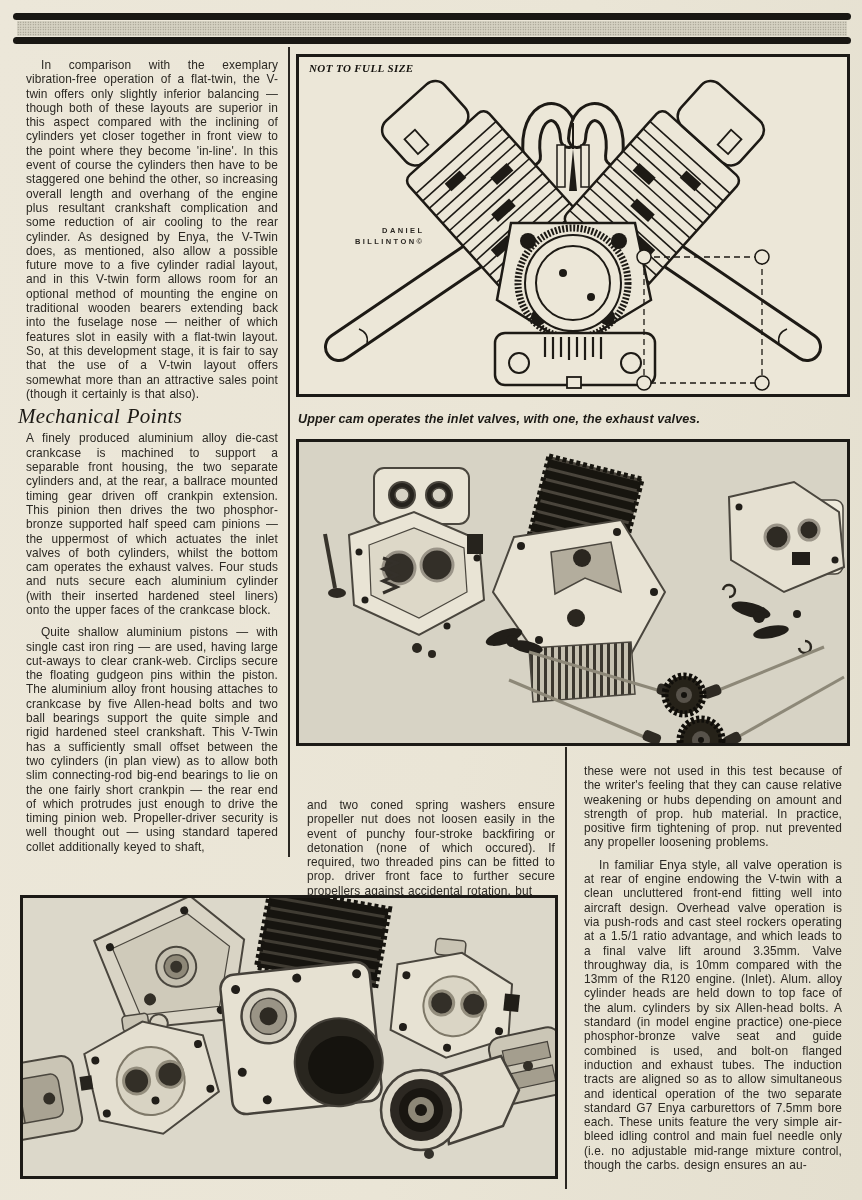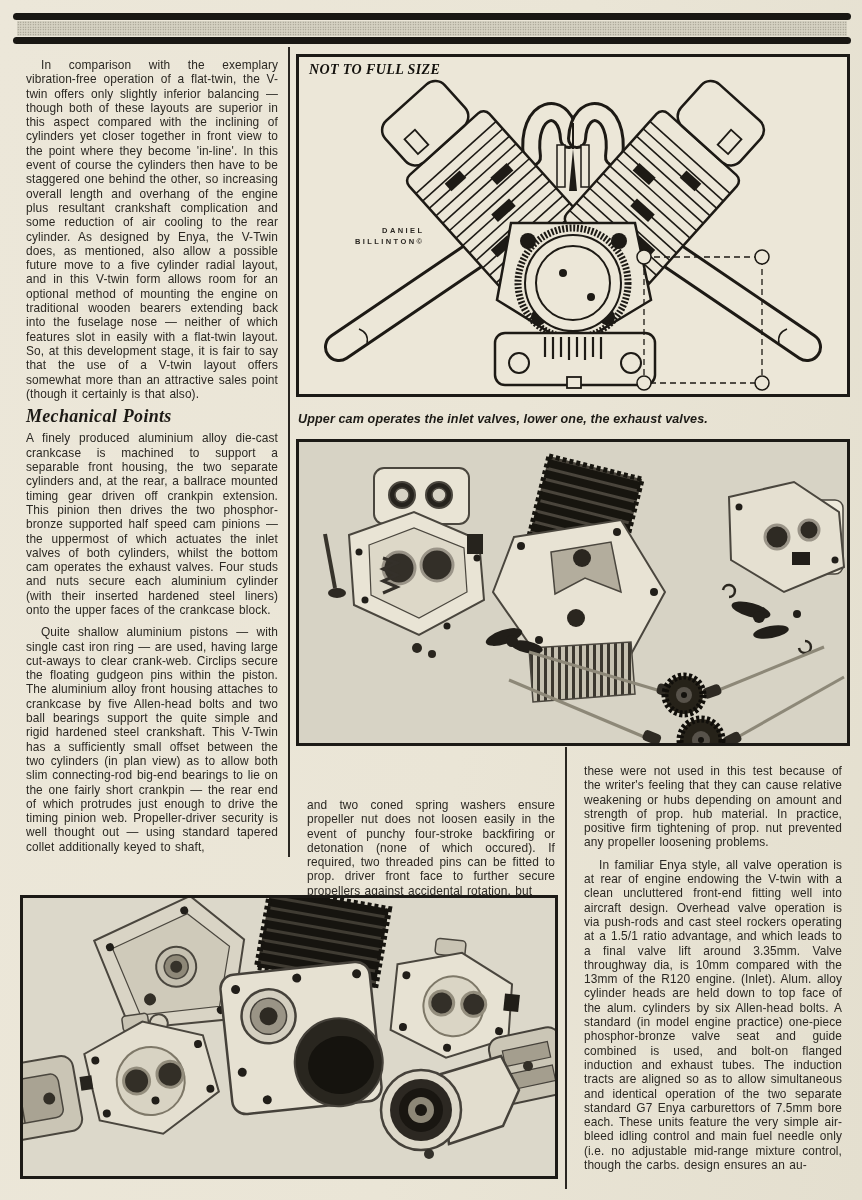--- a/index.html
+++ b/index.html
@@ -18,36 +18,36 @@
   }
   
   .col{position:absolute;text-align:justify;font-size:11.9px;line-height:14.3px;
        letter-spacing:0.1px;word-spacing:1px;hyphens:auto;-webkit-hyphens:auto;}
   .col p{margin:8px;}
   .col p.ind{text-indent:15px;}
   #col-left{left:18px;top:50px;width:268px;}
   #col-mid{left:299px;top:790px;width:264px;}
   #col-right{left:576px;top:756px;width:274px;}
   .col h2{
-    font-family:"Liberation Serif",serif;font-style:italic;font-weight:bold;
-    font-size:18px;letter-spacing:0.3px;margin:7px 0 4px 8px;color:#1d1a15;
+    font-family:"Liberation Serif",serif;font-style:italic;font-weight:normal;
+    font-size:21px;letter-spacing:0.3px;margin:7px 0 4px 0;color:#1d1a15;
   }
   .vrule{position:absolute;width:2px;background:#2a2722;}
   #rule-left{left:288px;top:47px;height:810px;}
   #rule-right{left:565px;top:747px;height:442px;}
   
   .figbox{position:absolute;box-sizing:border-box;border:3px solid #1c1a16;}
   #fig-drawing{left:296px;top:54px;width:554px;height:343px;background:#ece7d8;}
   #fig-parts{left:296px;top:439px;width:554px;height:307px;background:#d7d3c5;}
   #fig-crank{left:20px;top:895px;width:538px;height:284px;background:#dcd8ca;}
   .figbox svg{position:absolute;left:0;top:0;width:100%;height:100%;}
   .figlabel{
     position:absolute;left:10px;top:5px;
     font-family:"Liberation Serif",serif;font-style:italic;font-weight:bold;
-    font-size:14px;letter-spacing:0.4px;color:#14120e;z-index:2;
+    font-size:11px;letter-spacing:0.4px;color:#14120e;z-index:2;
   }
   .credit{
     position:absolute;left:56px;top:168px;z-index:2;text-align:right;
     font-size:7.5px;letter-spacing:2.4px;line-height:11px;color:#2a2722;font-weight:bold;
   }
   .caption{
     position:absolute;font-weight:bold;font-style:italic;
     font-size:12.6px;line-height:15.5px;color:#1d1b16;letter-spacing:0.1px;
   }
   #cap-drawing{left:298px;top:412px;width:552px;}
@@ -176,21 +176,21 @@
         <rect x="268" y="320" width="14" height="11" fill="#ece7d8" stroke-width="1.8"></rect>
 
         <rect x="345" y="200" width="118" height="126" stroke-width="1.3" stroke-dasharray="6 4"></rect>
         <circle cx="345" cy="200" r="7" stroke-width="1.5" fill="#ece7d8"></circle>
         <circle cx="463" cy="200" r="7" stroke-width="1.5" fill="#ece7d8"></circle>
         <circle cx="345" cy="326" r="7" stroke-width="1.5" fill="#ece7d8"></circle>
         <circle cx="463" cy="326" r="7" stroke-width="1.5" fill="#ece7d8"></circle>
       </g>
     </svg>
   </div>
-  <div class="caption" id="cap-drawing">Upper cam operates the inlet valves, lower one, the exhaust valves.</div>
+  <div class="caption" id="cap-drawing">Upper cam operates the inlet valves, with one, the exhaust valves.</div>
 
   <div class="figbox" id="fig-parts">
     <svg viewBox="0 0 548 301">
       <defs>
         <pattern id="pv" width="7" height="8" patternUnits="userSpaceOnUse">
           <rect width="7" height="8" fill="#c6c1b1"></rect>
             <rect width="3" height="8" fill="#3b372f"></rect>
         </pattern>
         <pattern id="ph" width="8" height="11" patternUnits="userSpaceOnUse">
           <rect width="8" height="11" fill="#17150f"></rect>

